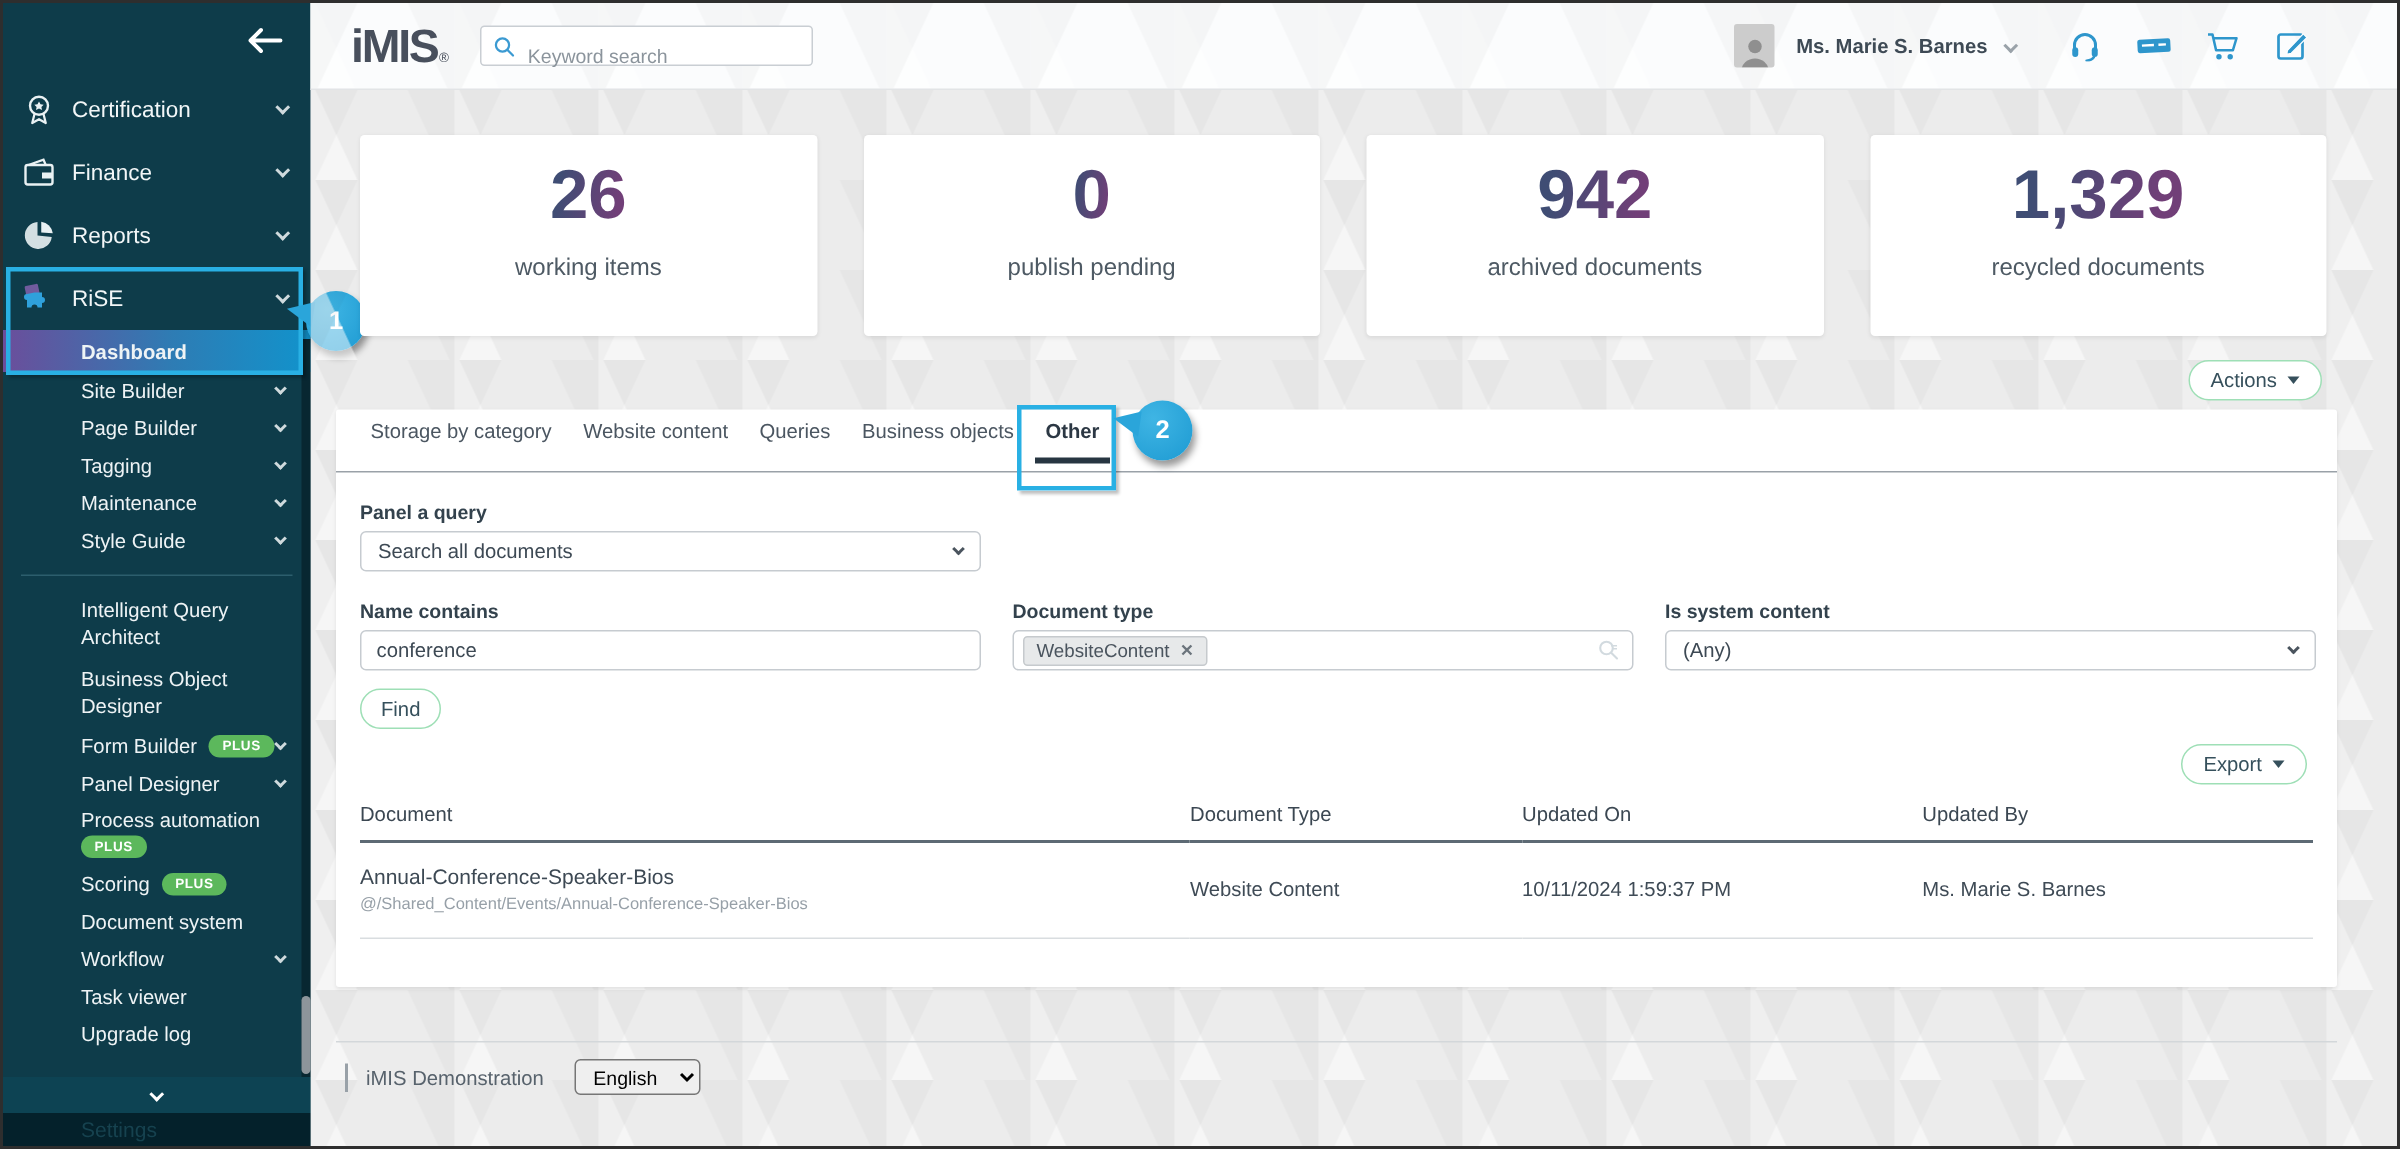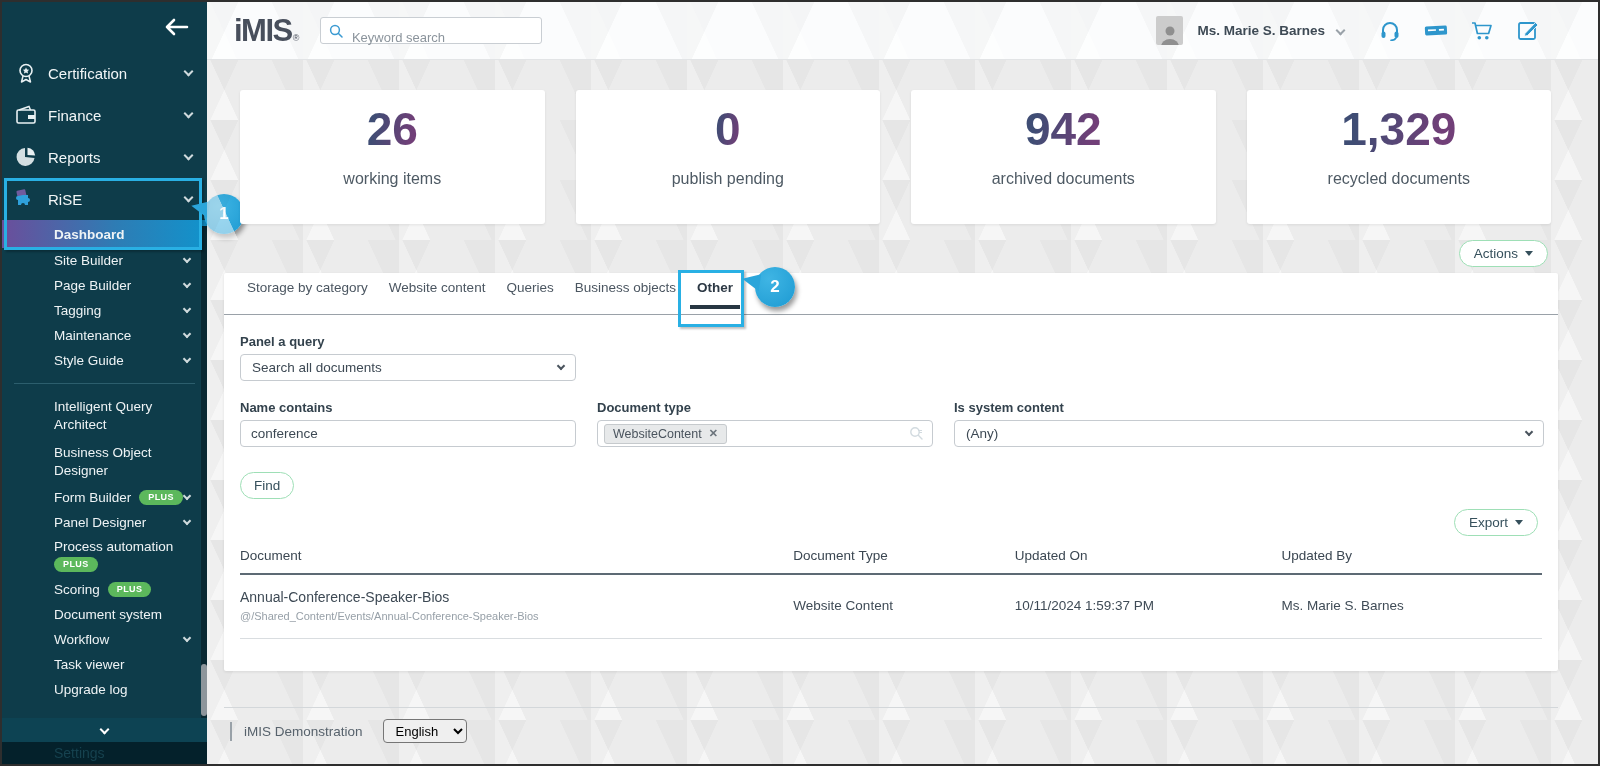--- a/index.html
+++ b/index.html
@@ -93,28 +93,28 @@
   .tab.active::after { content:""; position:absolute; left:-7px; right:-7px; bottom:-1px; height:4px; background:#273642; }
   
   .filters { padding:0 14px 0 16px; }
   .field-label { font-size:13px; font-weight:bold; color:#33424d; margin:19px 0 5px; }
   .selectbox {
     height:27px; border:1px solid #c6cbd0; border-radius:4px; background:#fff;
     display:flex; align-items:center; justify-content:space-between; padding:0 11px;
     font-size:13.5px; color:#3d4954; cursor:pointer;
   }
   .filters-row { display:flex; gap:21px; }
-  .fcol-1, .fcol-2 { width:336px; flex:none; }
+  .fcol-1, .fcol-2 { width:414px; flex:none; }
   .fcol-3 { flex:1; }
   .text-input { width:100%; height:27px; border:1px solid #c6cbd0; border-radius:4px; padding:0 10px; font-size:13.5px; color:#3d4954; font-family:inherit; outline:none; }
   .tagbox { height:27px; border:1px solid #c6cbd0; border-radius:4px; background:#fff; display:flex; align-items:center; padding:0 6px; position:relative; }
   .chip { background:#e7e9ea; border:1px solid #c6cacd; border-radius:3px; padding:2px 8px; font-size:12.5px; color:#4a545e; display:inline-flex; align-items:center; gap:7px; }
   .chip .x { color:#6b747c; font-size:11px; font-weight:bold; cursor:pointer; }
   .tag-search { position:absolute; right:8px; top:5px; opacity:.55; }
-  .find-row { margin-top:25px; }
+  .find-row { margin-top:12px; }
   .export-row { display:flex; justify-content:flex-end; margin:10px 20px 0 0; }
   
   table.docs { width:calc(100% - 32px); margin:4px 16px 0; border-collapse:collapse; }
   table.docs th { text-align:left; font-size:13.5px; font-weight:normal; color:#3b4752; padding:8px 0 10px; border-bottom:2px solid #5d6a74; }
   table.docs td { padding:14px 0 16px; border-bottom:1px solid #d9dde0; font-size:13.5px; color:#3f4b56; vertical-align:middle; }
   .doc-name { font-size:14px; color:#3d4954; }
   .doc-path { font-size:11px; color:#97a0a8; margin-top:5px; }
   
   .page-footer { margin:36px 40px 0 17px; border-top:1px solid #d3d7da; padding-top:11px; display:flex; align-items:center; }
   .foot-bar { width:2px; height:19px; background:#99a1a8; margin:0 12px 0 6px; }

